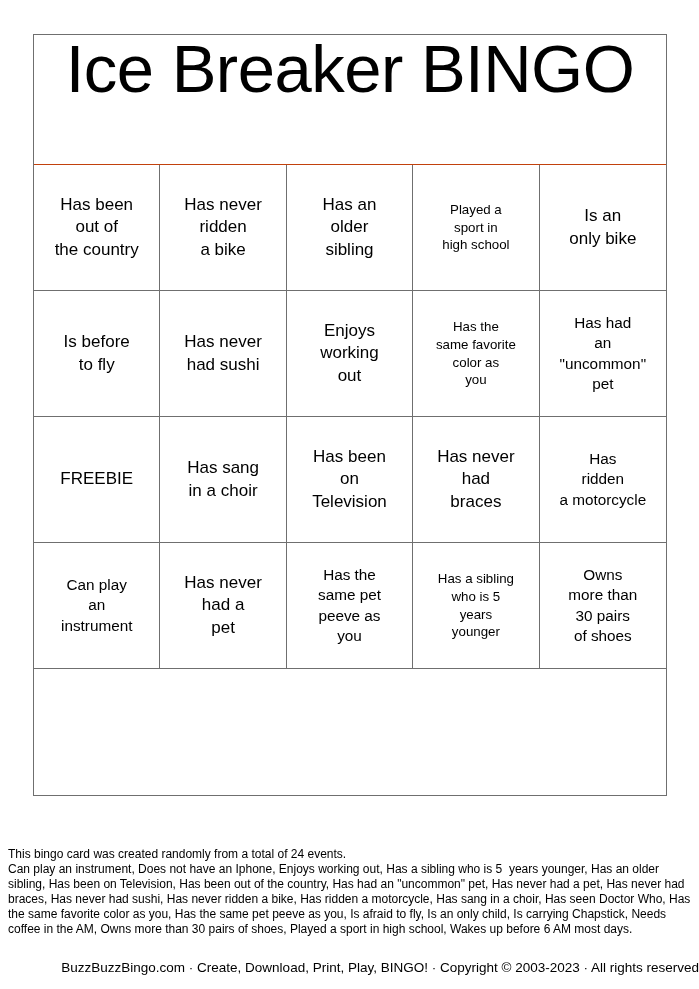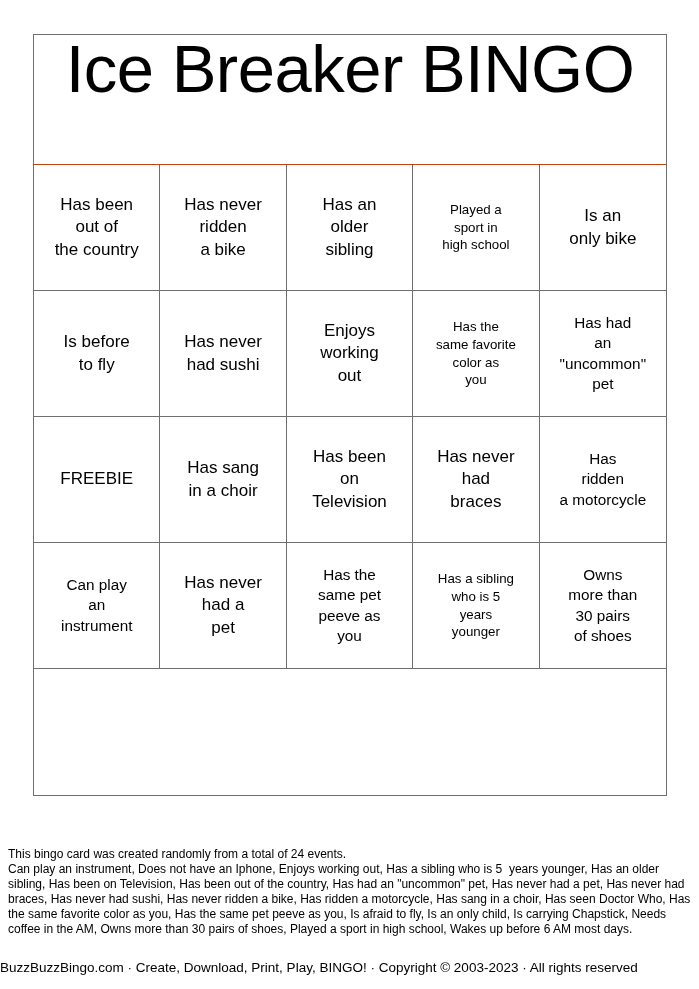--- a/index.html
+++ b/index.html
@@ -80,21 +80,21 @@
   }
   .footnote .events {
     white-space: pre-wrap;
   }
 
   .site-footer {
     position: absolute;
     left: 0;
     top: 960px;
     width: 699px;
-    text-align: left;
+    text-align: right;
     font-size: 13.5px;
     color: #000000;
   }
 </style>
 </head>
 <body>
 
 <div class="card">
   <div class="title-row">
     <div class="title">Ice Breaker BINGO</div>

